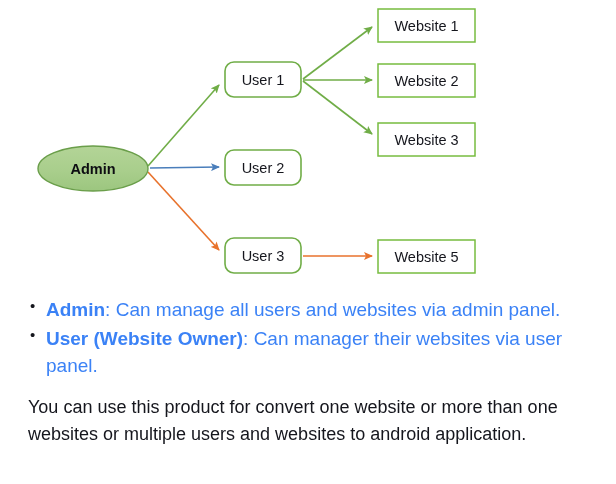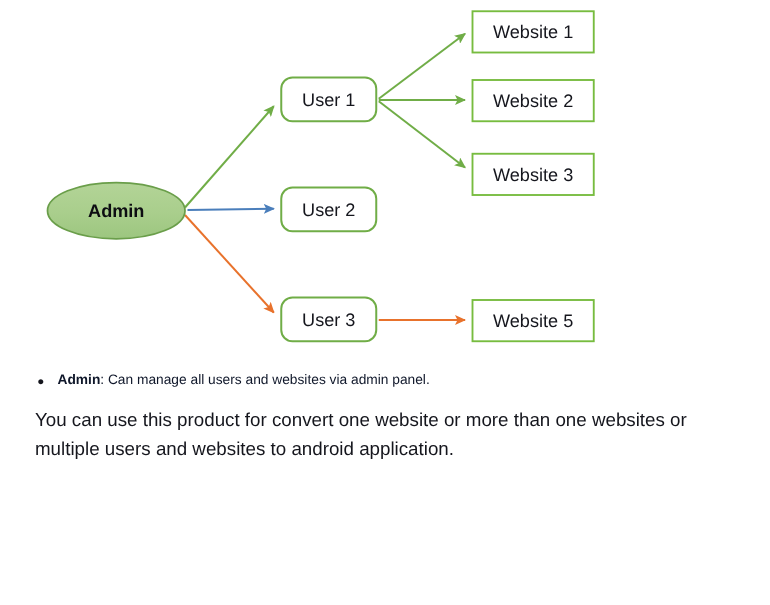--- a/index.html
+++ b/index.html
@@ -29,35 +29,35 @@
     position:absolute;left:0;top:292px;width:616px;height:192px;
     box-sizing:border-box;
     padding:4px 22px 0 28px;
   }
   ul.bullets{
     margin:0;padding:0;list-style:none;
   }
   ul.bullets li{
     position:relative;
     padding-left:18px;
-    font-size:11px;
+    font-size:19px;
     line-height:1.46;
-    color:#0f172a;
+    color:#3b82f6;
     margin-bottom:1px;
   }
   ul.bullets li:before{
     content:"\2022";
     position:absolute;left:2px;top:-1px;
     font-size:15px;
     color:#15161d;
   }
   .lead{font-weight:bold;}
   p.closing{
     margin:14px 0 0 0;
-    font-size:15px;
+    font-size:18px;
     line-height:1.5;
     color:#15161d;
     max-width:560px;
   }
 </style>
 </head>
 <body>
 
 <svg id="diagram" viewBox="0 0 616 292">
   <defs>
@@ -126,15 +126,18 @@
     <rect x="378" y="240" width="97" height="33" fill="#ffffff" stroke="#77bc3f" stroke-width="1.5"></rect>
     <text class="node-label" x="426.5" y="261.5" text-anchor="middle">Website 5</text>
   </g>
 </svg>
 
 <div id="text-block">
   <ul class="bullets">
     <li>
       <span class="lead">Admin</span><span>: Can manage all users and websites via admin panel.</span>
     </li>
+    <li>
+      <span class="lead">User (Website Owner)</span><span>: Can manager their websites via user panel.</span>
+    </li>
   </ul>
   <p class="closing">You can use this product for convert one website or more than one websites or multiple users and websites to android application.</p>
 </div>
 
 </body></html>

